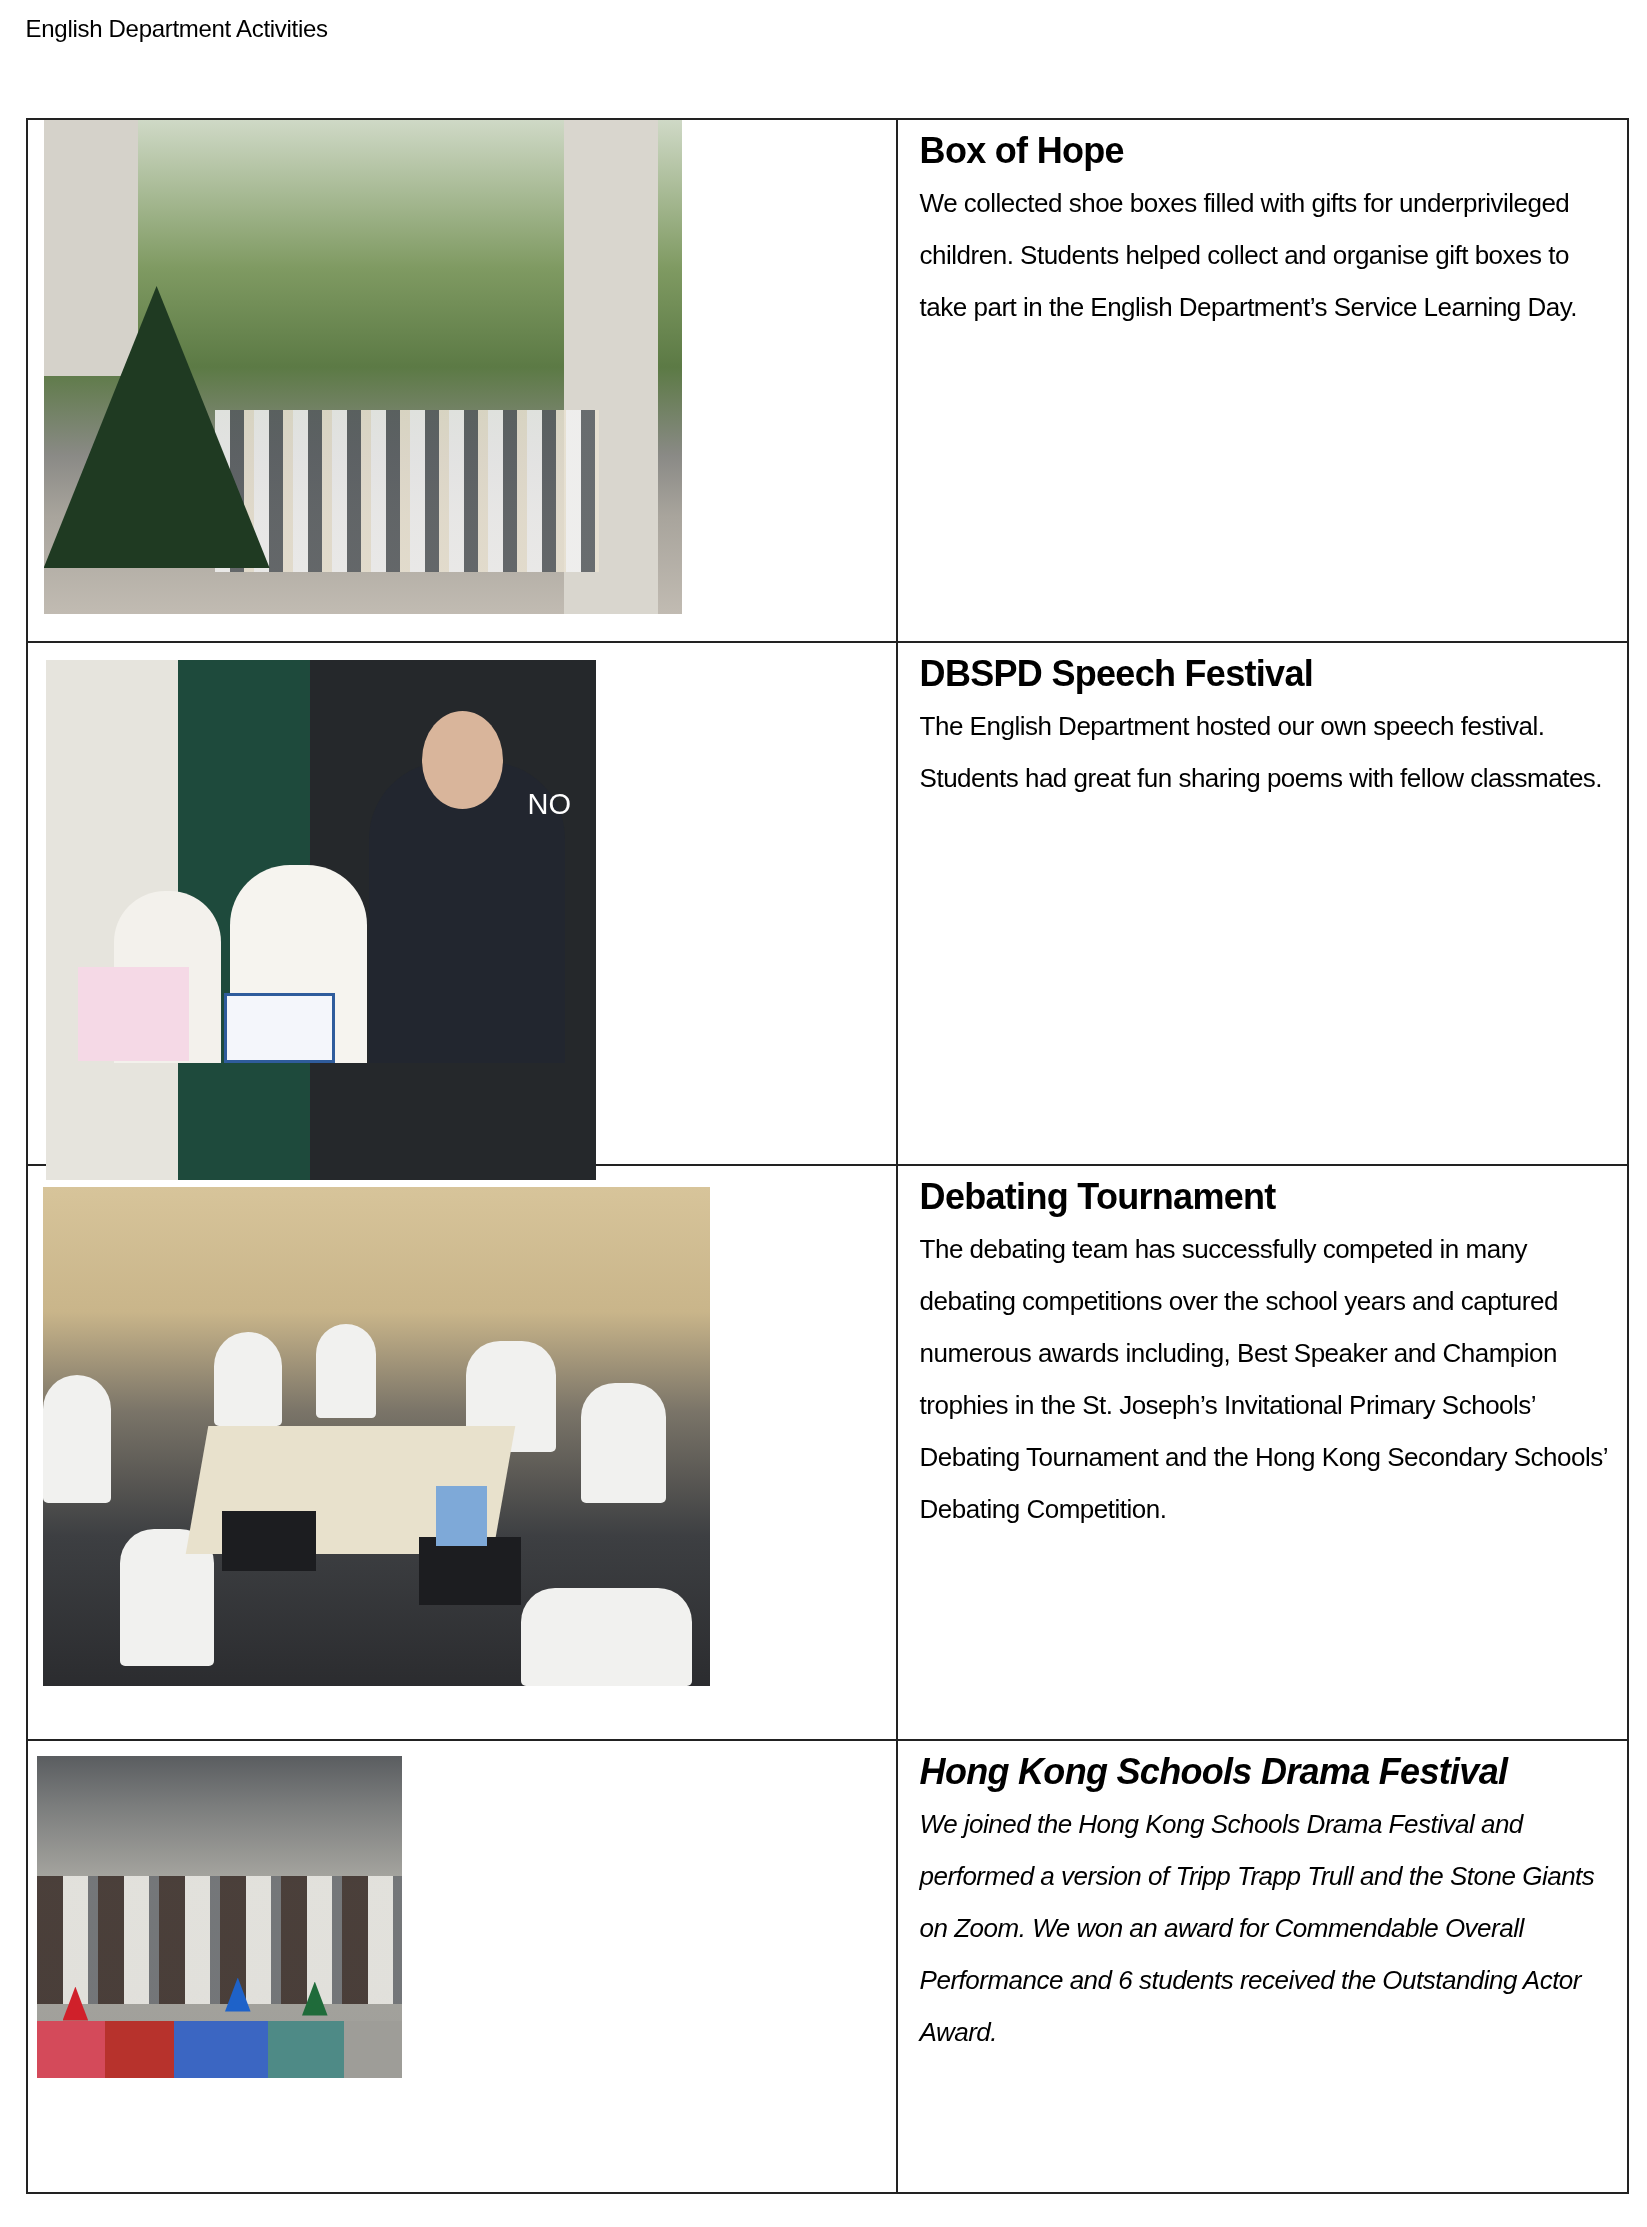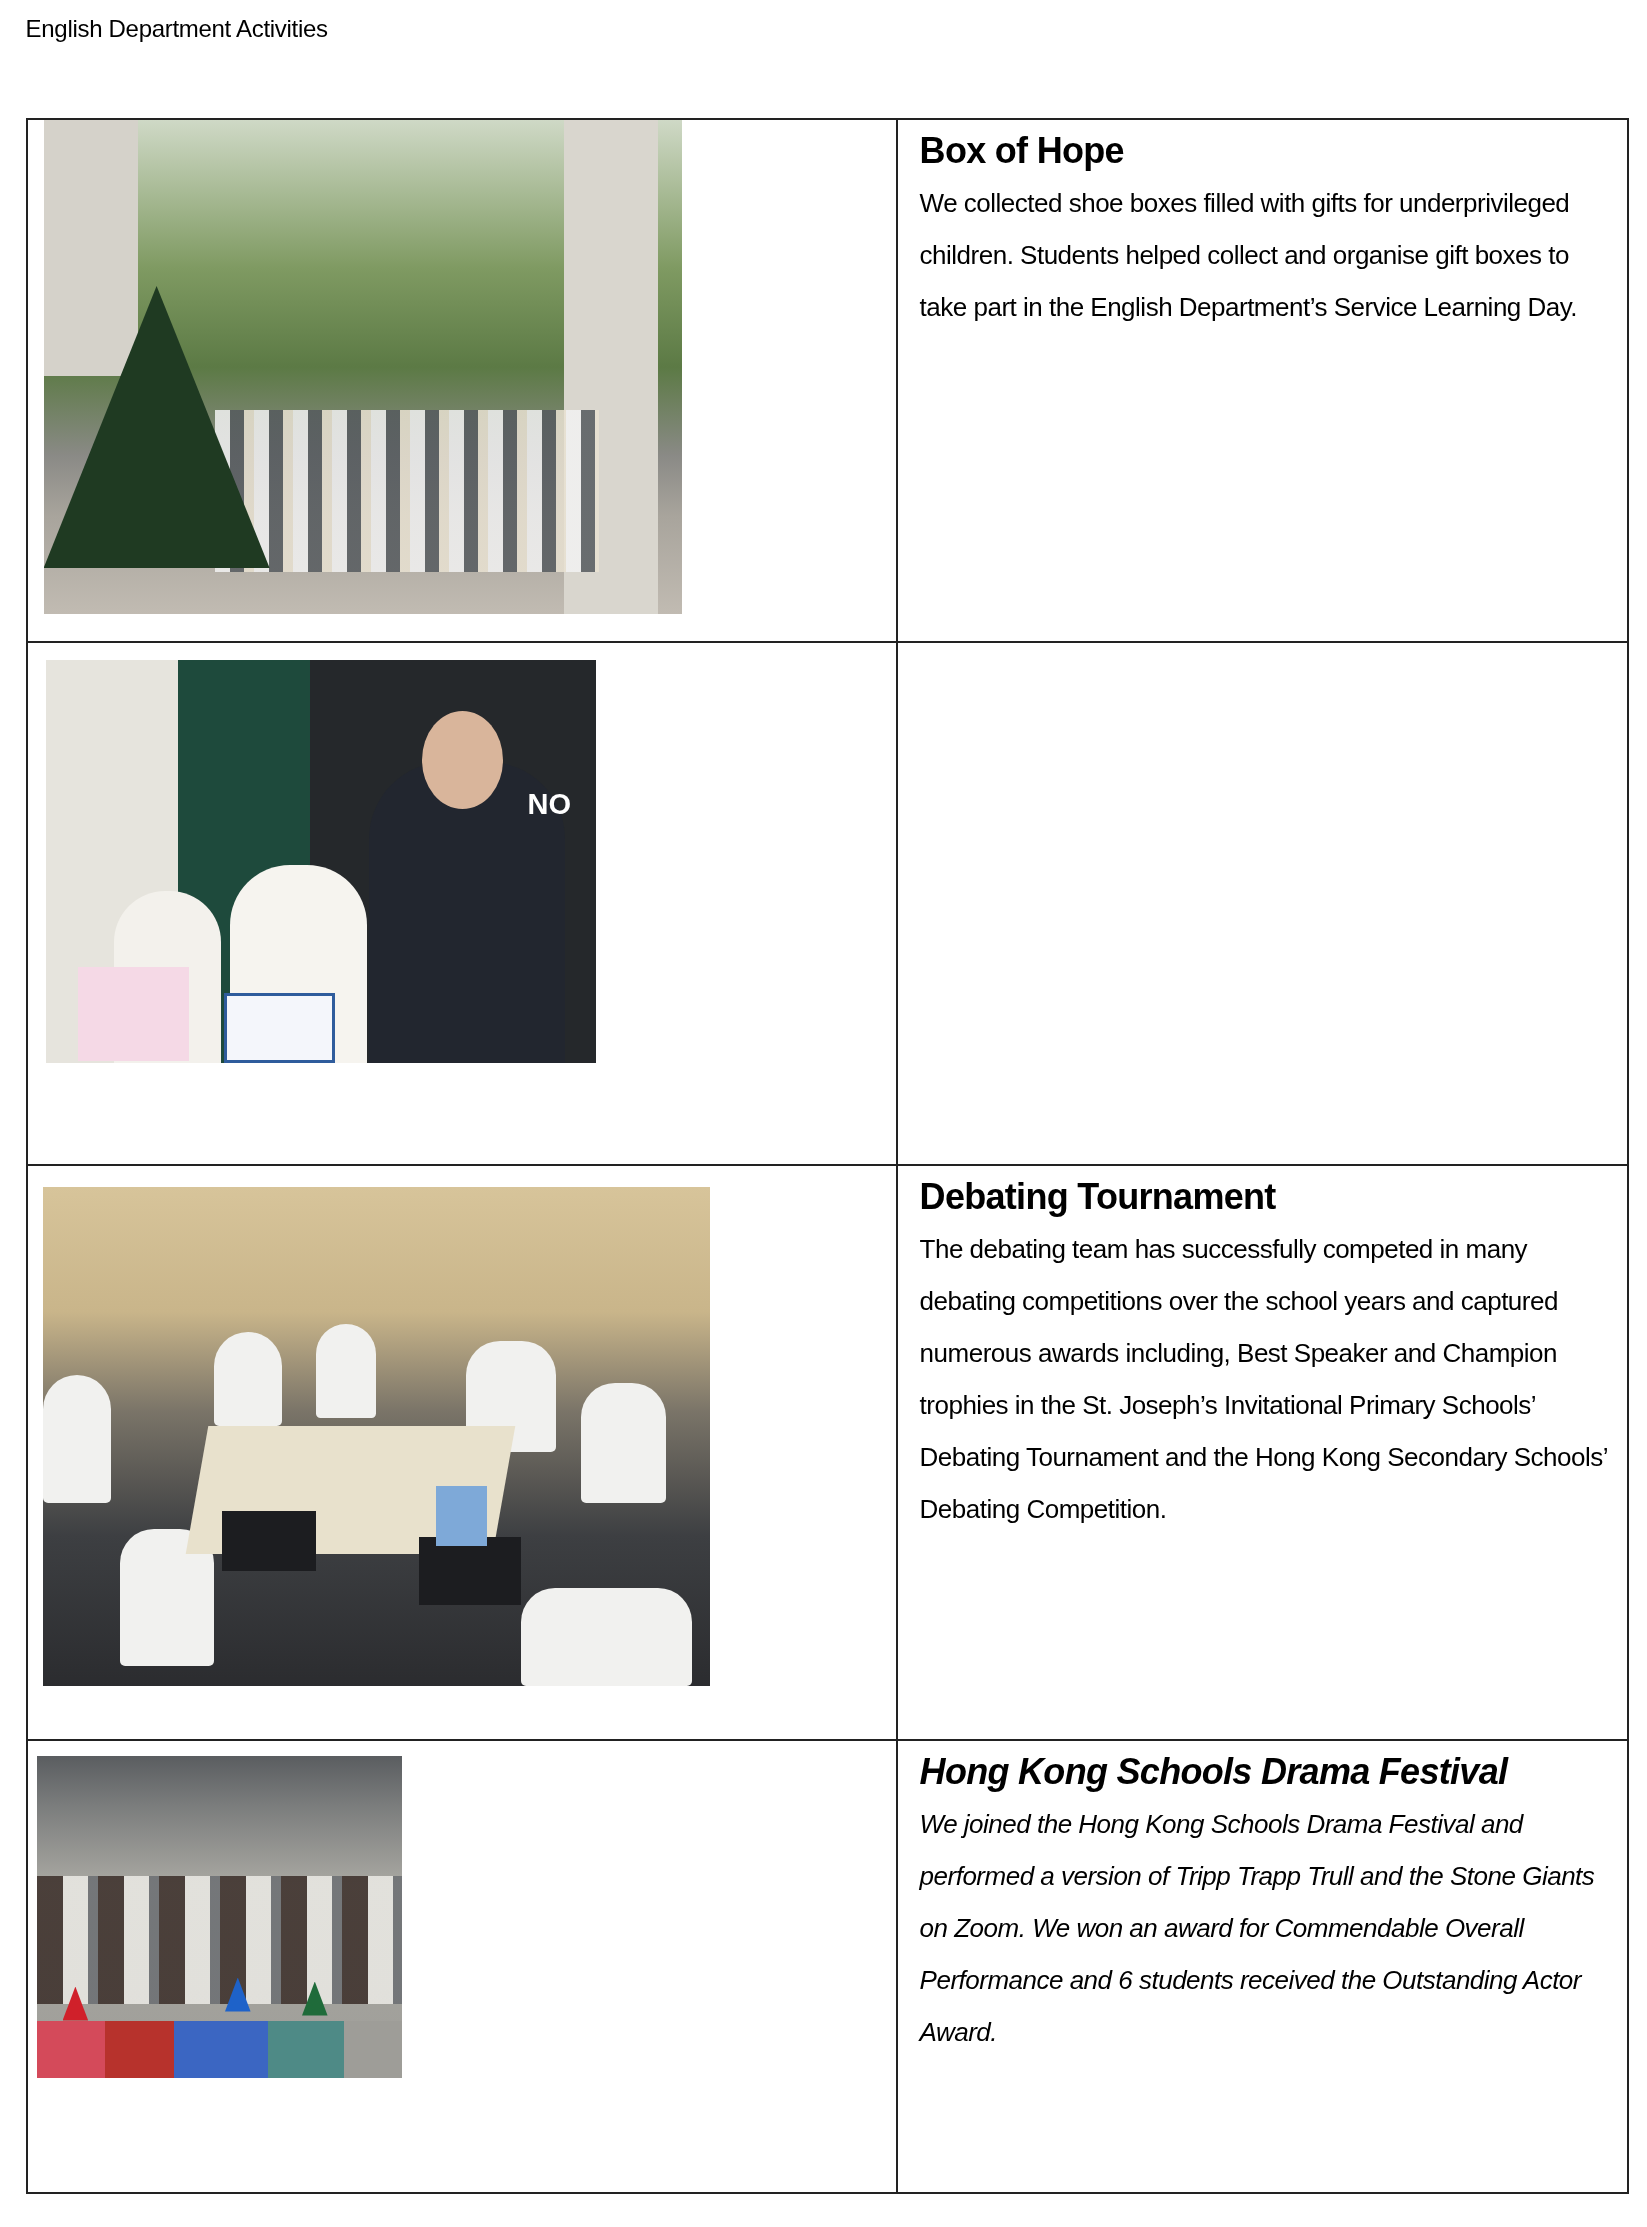--- a/index.html
+++ b/index.html
@@ -59,28 +59,32 @@
       <div class="kids"></div>
       <div class="tree"></div>
     </div>
     <div class="text-cell">
       <div class="heading">Box of Hope</div>
       <div class="body">We collected shoe boxes filled with gifts for underprivileged children. Students helped collect and organise gift boxes to take part in the English Department’s Service Learning Day.</div>
     </div>
   </div>
 
   <div class="row" style="top:523px; height:523px;">
-    <div class="photo p2" style="left:18px; top:17px; width:550px; height:403px;font-weight:bold;" title="teacher-with-two-students-holding-certificates">
+    <div class="photo p2" style="left:18px; top:17px; width:550px; height:520px;" title="teacher-with-two-students-holding-certificates">
       <div class="teacher"></div>
         <div class="teacher-head"></div>
       <div class="boy1"></div>
         <div class="boy2"></div>
       <div class="cert1"></div>
         <div class="cert2"></div>
       <div class="no-text">NO</div>
+    </div>
+    <div class="text-cell">
+      <div class="heading">DBSPD Speech Festival</div>
+      <div class="body">The English Department hosted our own speech festival. Students had great fun sharing poems with fellow classmates.</div>
     </div>
   </div>
 
   <div class="row" style="top:1046px; height:575px;">
     <div class="photo p3" style="left:15.4px; top:21.3px; width:667px; height:499px;" title="students-debating-at-laptops-in-classroom">
       <div class="kid" style="left:0;top:188px;width:68px;height:128px;"></div>
       <div class="kid" style="left:171px;top:145px;width:68px;height:94px;"></div>
       <div class="kid" style="left:273px;top:137px;width:60px;height:94px;"></div>
       <div class="kid" style="left:423px;top:154px;width:90px;height:111px;"></div>
       <div class="kid" style="left:538px;top:196px;width:85px;height:120px;"></div>

